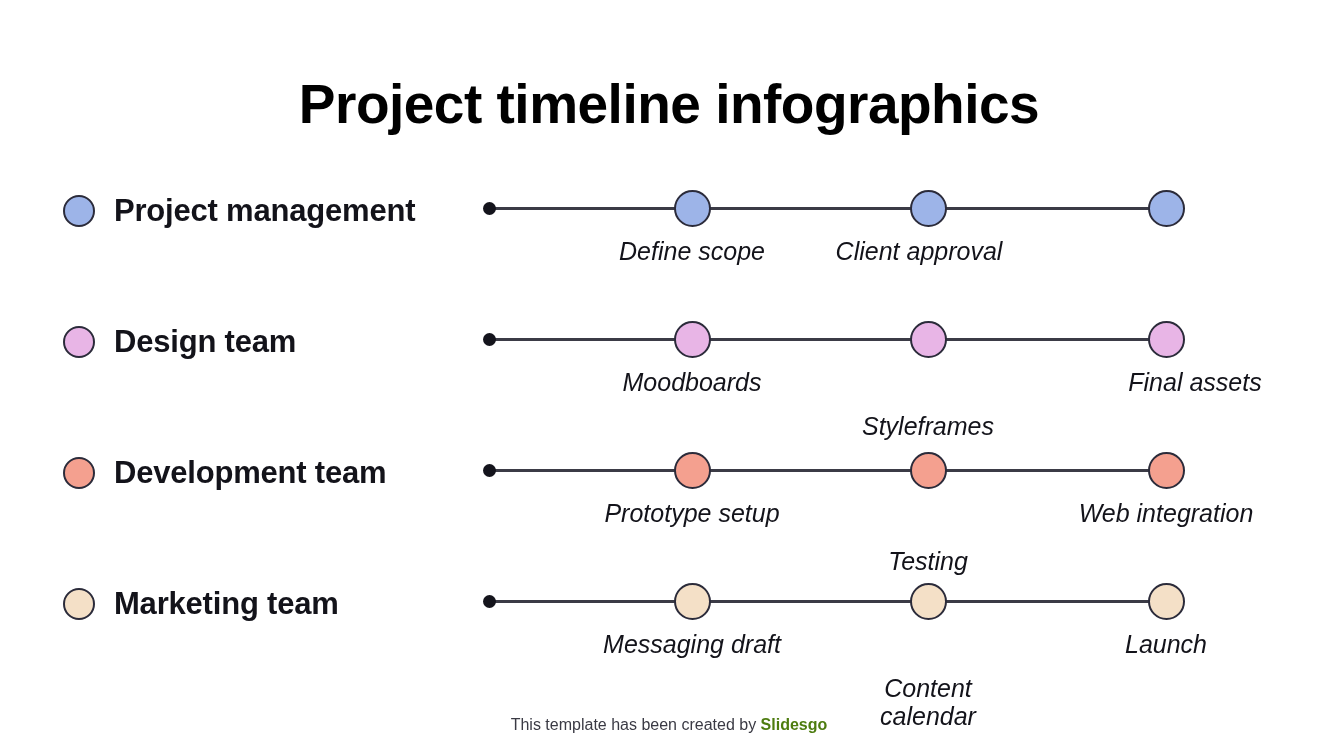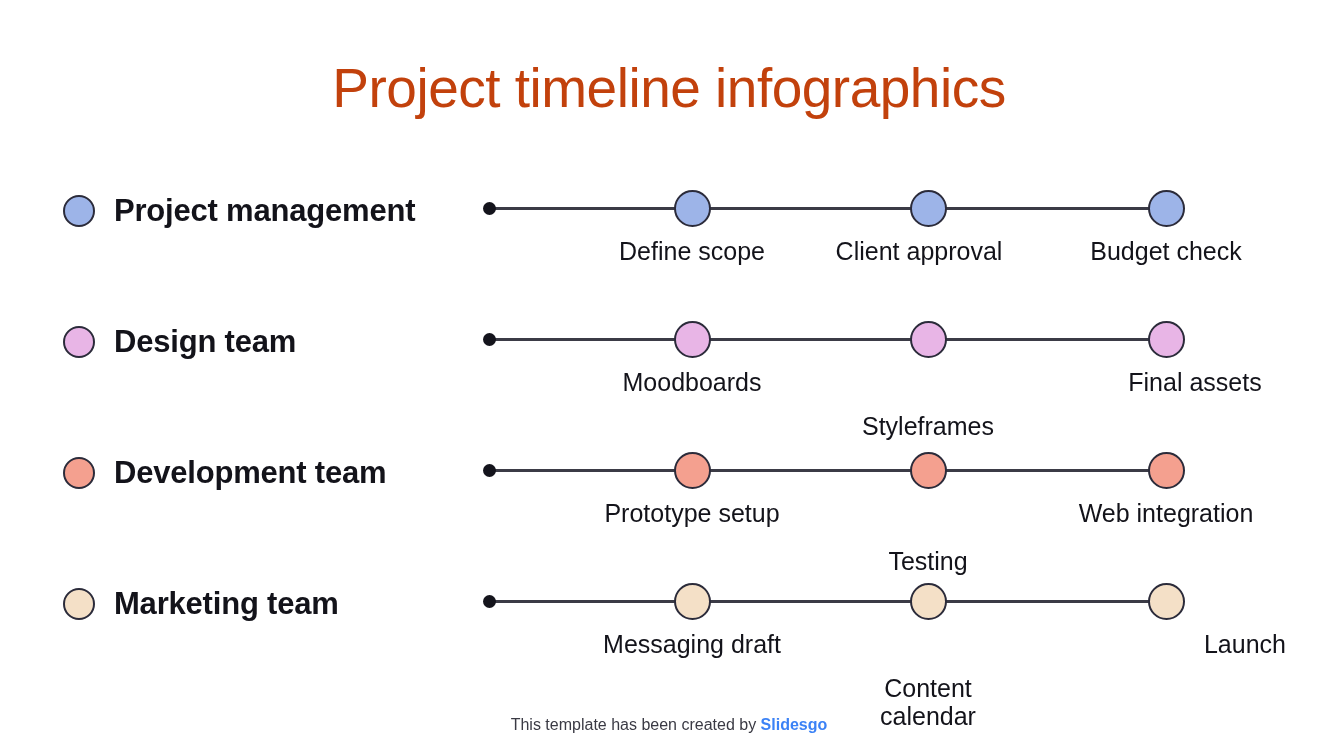--- a/index.html
+++ b/index.html
@@ -19,28 +19,28 @@
   .slide {
     position: relative;
     width: 1338px;
     height: 753px;
     background: #ffffff;
   }
 
   
   .title {
     position: absolute;
-    top: 60px;
+    top: 76px;
     left: 0;
     width: 1338px;
     text-align: center;
     font-size: 55px;
-    font-weight: 400;
+    font-weight: 700;
     letter-spacing: -0.5px;
-    color: #c2410c;
+    color: #000000;
     line-height: 1.05;
   }
 
   
   .rows {
     position: absolute;
     top: 178px;
     left: 0;
     width: 1218px;
   }
@@ -74,20 +74,21 @@
     white-space: nowrap;
   }
 
   
   .timeline {
     position: absolute;
     left: 483px;
     top: 0;
     width: 760px;
     height: 131px;
+    font-style: italic;
   }
   .tl-line {
     position: absolute;
     left: 5px;
     top: 29px;
     width: 684px;
     height: 3px;
     background: #3b3b46;
   }
   .tl-start {
@@ -131,21 +132,21 @@
     position: absolute;
     bottom: 19px;
     left: 0;
     width: 1338px;
     text-align: center;
     font-size: 16px;
     color: #3a3a44;
   }
   .footer .brand {
     font-weight: 700;
-    color: #3b82f6;
+    color: #4d7c0f;
   }
 </style>
 </head>
 <body>
 
 <div class="slide">
 
   <div class="title">Project timeline infographics</div>
 
   <div class="rows">
@@ -155,21 +156,20 @@
           <span class="legend-label">Project management</span>
         </div>
         <div class="timeline">
           <div class="tl-line" style="background: rgb(59, 59, 70); width: 678px;"></div>
           <div class="tl-start"></div>
           <div class="tl-node" style="left: 209px; background: rgb(157, 180, 232);"></div>
           <div class="tl-cap" style="left: 209px;">Define scope</div>
           <div class="tl-node" style="left: 445px; background: rgb(157, 180, 232);"></div>
           <div class="tl-cap" style="left: 436px;">Client approval</div>
           <div class="tl-node" style="left: 683px; background: rgb(157, 180, 232);"></div>
-          <div class="tl-cap" style="left: 683px;">Budget check</div>
         </div>
       </div>
       <div class="row">
         <div class="legend">
           <span class="legend-dot" style="background: rgb(232, 181, 230);"></span>
           <span class="legend-label">Design team</span>
         </div>
         <div class="timeline">
           <div class="tl-line" style="background: rgb(59, 59, 70); width: 678px;"></div>
           <div class="tl-start"></div>
@@ -203,21 +203,21 @@
           <span class="legend-label">Marketing team</span>
         </div>
         <div class="timeline">
           <div class="tl-line" style="background: rgb(59, 59, 70); width: 678px;"></div>
           <div class="tl-start"></div>
           <div class="tl-node" style="left: 209px; background: rgb(244, 224, 199);"></div>
           <div class="tl-cap" style="left: 209px;">Messaging draft</div>
           <div class="tl-node" style="left: 445px; background: rgb(244, 224, 199);"></div>
           <div class="tl-cap narrow" style="left: 445px;">Content calendar</div>
           <div class="tl-node" style="left: 683px; background: rgb(244, 224, 199);"></div>
-          <div class="tl-cap" style="left: 683px; text-align: right;">Launch</div>
+          <div class="tl-cap" style="left: 683px;">Launch</div>
         </div>
       </div>
     </div>
 
   <div class="footer">
     <span>This template has been created by </span><span class="brand">Slidesgo</span>
   </div>
 
 </div>
 

